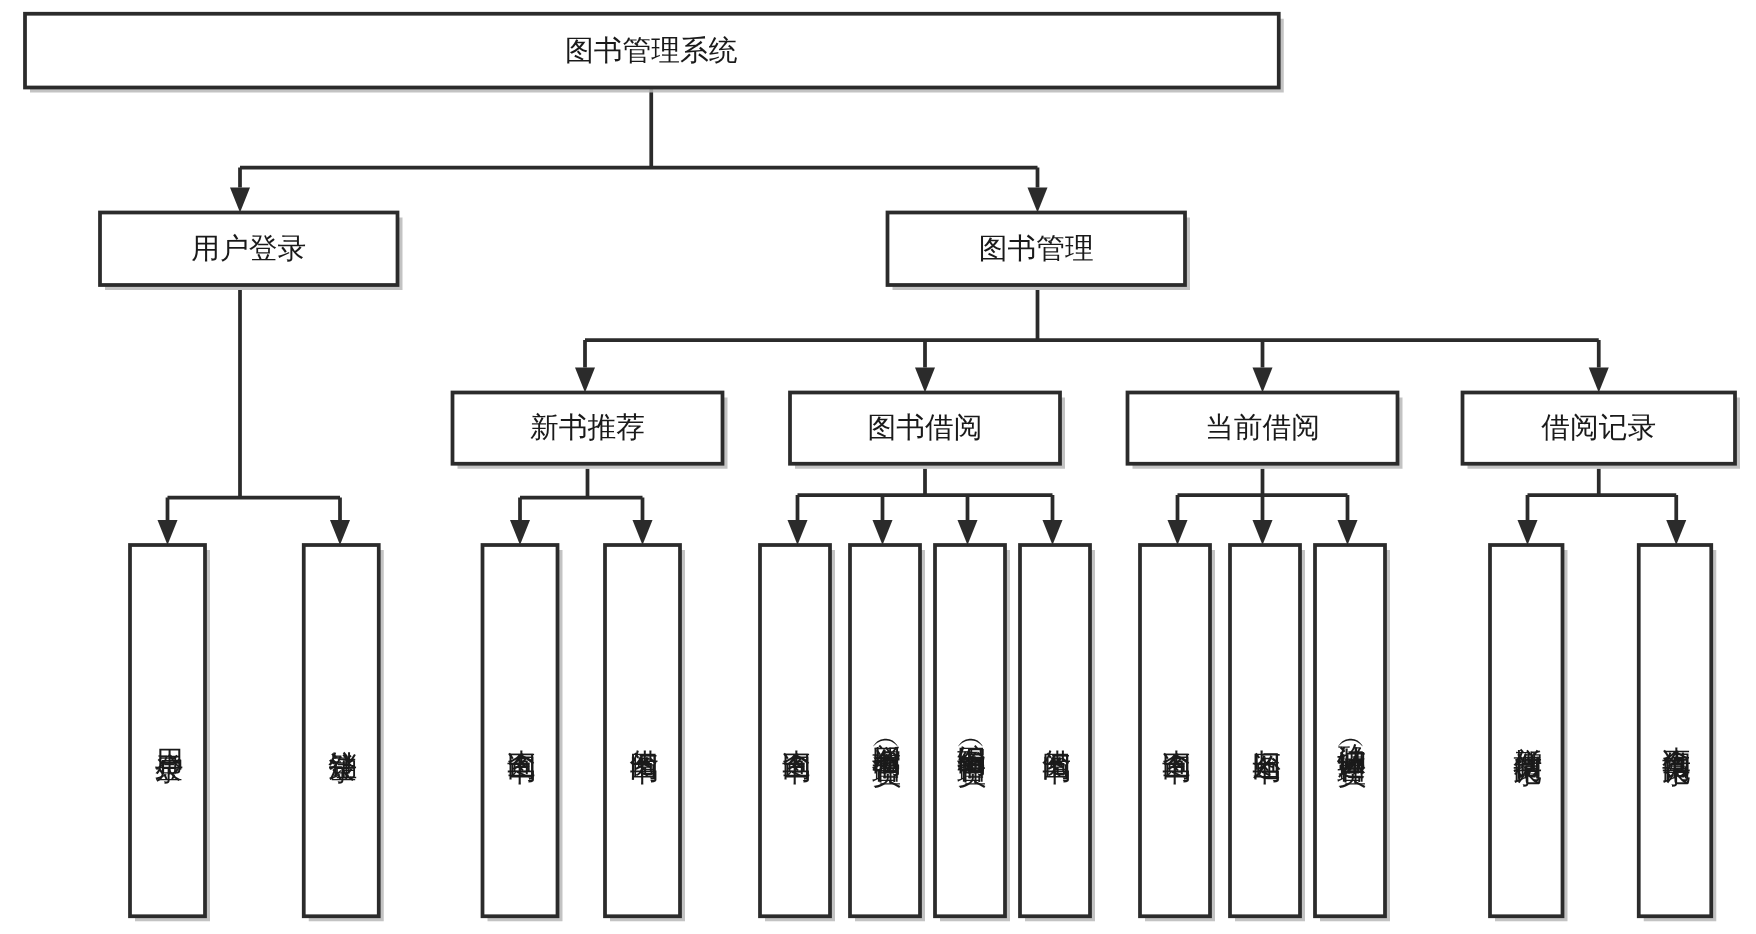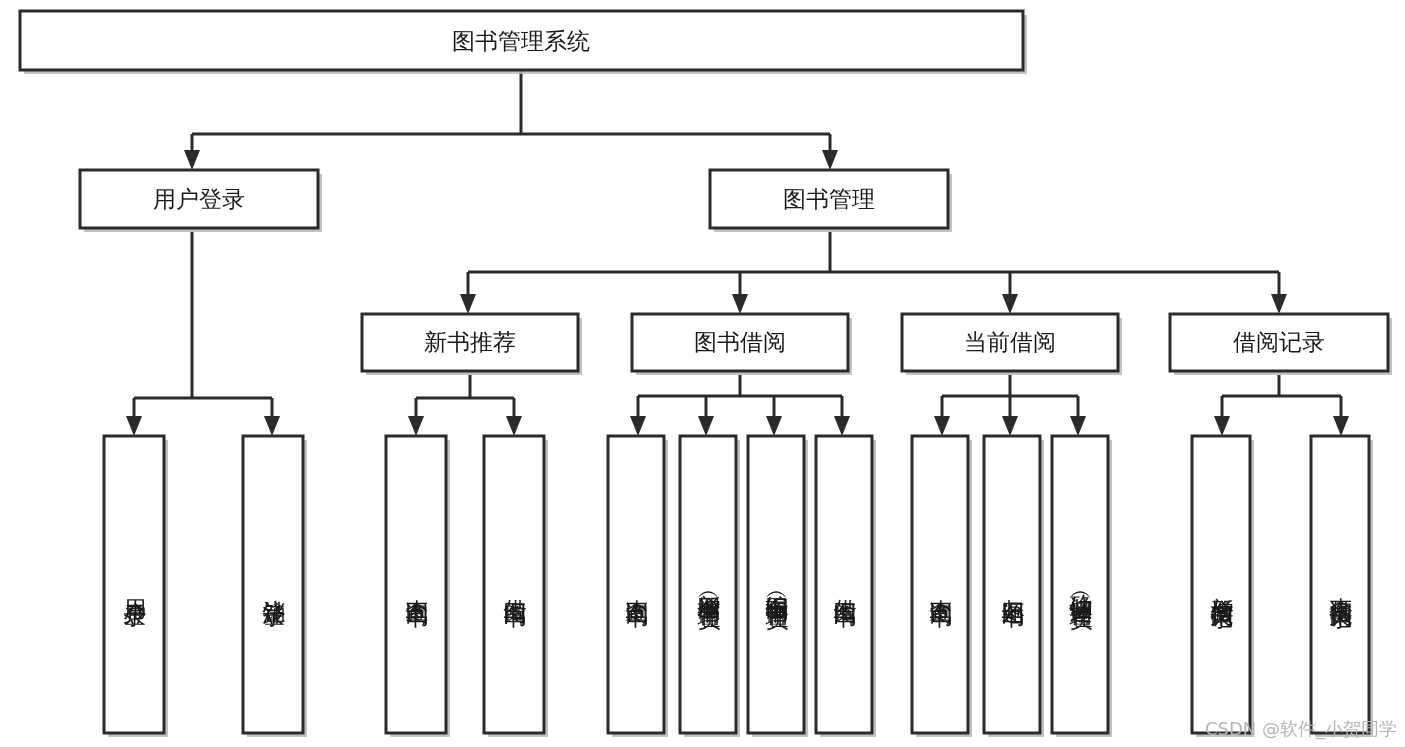--- a/index.html
+++ b/index.html
@@ -275,15 +275,14 @@
     </g>
 
     <g>
       <rect class="node-shadow" x="1315" y="440" width="58" height="297"></rect>
       <rect class="node-rect" x="1311" y="436" width="58" height="297"></rect>
       <text class="node-label-v" x="1340" y="585">查询借阅记录</text>
     </g>
 
   </svg>
 
-  <div class="watermark-text">CSDN @软件_小贺同学</div>
 
 </div>
 
 </body></html>

